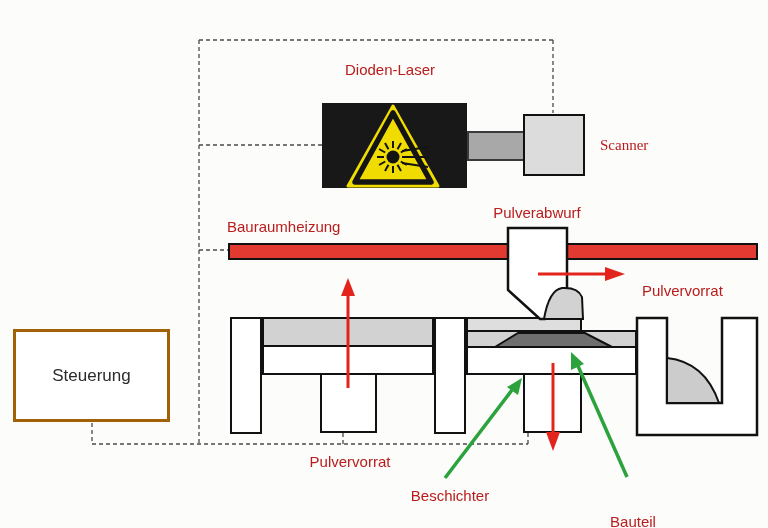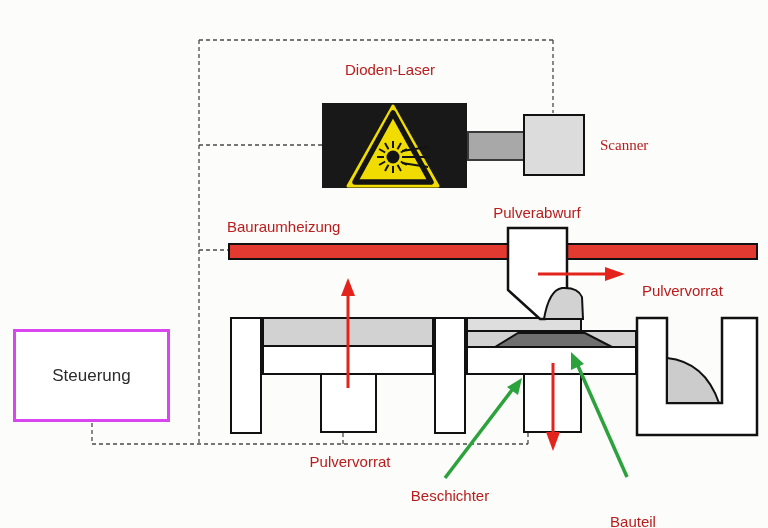--- a/index.html
+++ b/index.html
@@ -8,21 +8,21 @@
     background:#fcfcfb;font-family:"Liberation Sans", sans-serif;color:#2b2b2b;
   }
   .rect{position:absolute;box-sizing:border-box;}
   .lbl{
     position:absolute;font-size:15px;line-height:1.1;color:#b91c1c;
     white-space:nowrap;z-index:30;
   }
   .center{text-align:center;}
   #steuerung-box{
     left:13px;top:329px;width:157px;height:93px;background:#ffffff;
-    border:3px solid #d946ef;display:flex;align-items:center;justify-content:center;
+    border:3px solid #a16207;display:flex;align-items:center;justify-content:center;
     font-size:17px;z-index:5;
   }
   #laser-box{left:322px;top:103px;width:145px;height:85px;background:#181818;z-index:5;}
   #laser-connector{left:467px;top:131px;width:58px;height:30px;background:#a8a8a8;border:2px solid #3a3a3a;z-index:4;}
   #scanner-box{left:523px;top:114px;width:62px;height:62px;background:#dcdcdc;border:2px solid #111;z-index:6;}
   #heater-bar{left:228px;top:243px;width:530px;height:17px;background:#e23a30;border:2px solid #111;z-index:5;}
   .col{background:#ffffff;border:2px solid #111;z-index:8;}
   #bed-left-column{left:230px;top:317px;width:32px;height:117px;}
   #bed-middle-column{left:434px;top:317px;width:32px;height:117px;}
   #supply-powder{left:262px;top:317px;width:172px;height:30px;background:#d2d2d2;border:2px solid #111;z-index:6;}

